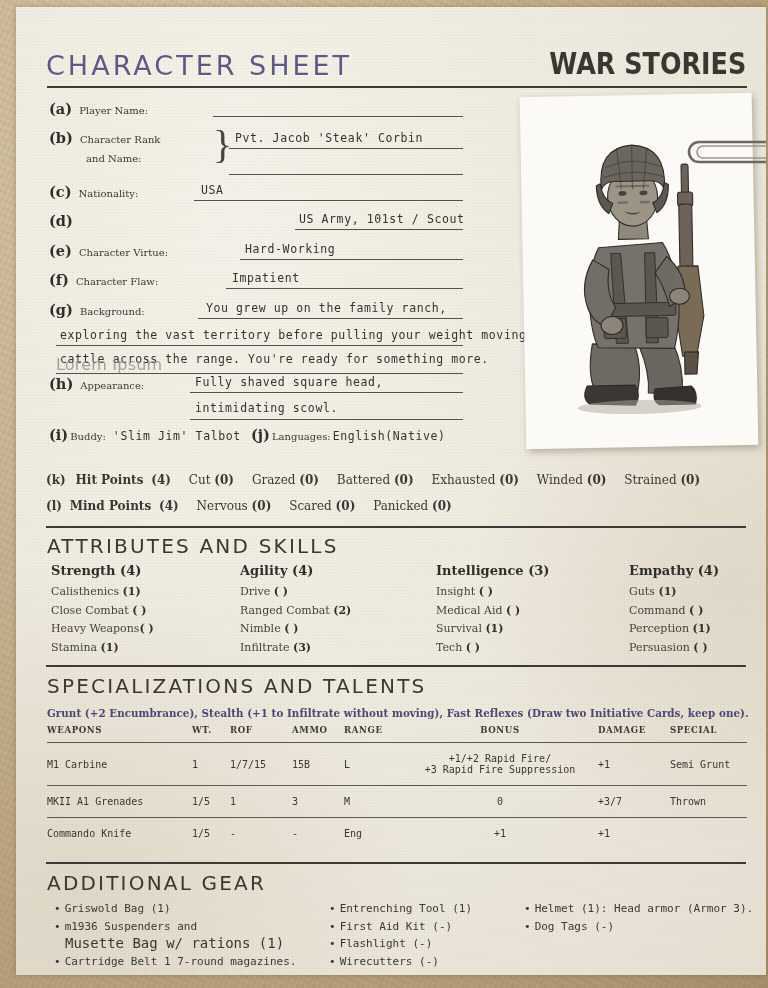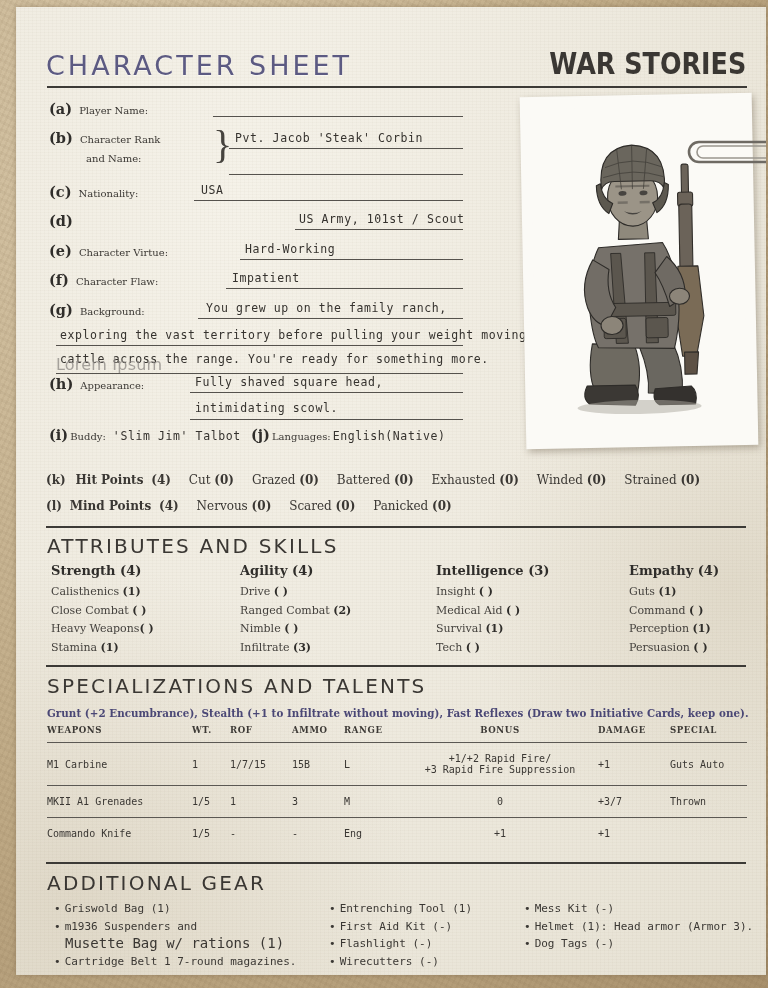--- a/index.html
+++ b/index.html
@@ -442,21 +442,21 @@
             <td>M1 Carbine</td>
             <td>1</td>
             <td>1/7/15</td>
             <td>15B</td>
             <td>L</td>
             <td class="c-center">
               <div>+1/+2 Rapid Fire/</div>
               <div>+3 Rapid Fire Suppression</div>
             </td>
             <td>+1</td>
-            <td>Guts Auto</td>
+            <td>Semi Grunt</td>
           </tr>
           <tr>
             <td>MKII A1 Grenades</td>
             <td>1/5</td>
             <td>1</td>
             <td>3</td>
             <td>M</td>
             <td class="c-center">0</td>
             <td>+3/7</td>
             <td>Thrown</td>
@@ -485,20 +485,19 @@
       </div>
 
       <div class="gear-col" style="left:313px; top:893px;">
         <div class="gear-item"><span class="b">•</span><span>Entrenching Tool (1)</span></div>
         <div class="gear-item"><span class="b">•</span><span>First Aid Kit (-)</span></div>
         <div class="gear-item"><span class="b">•</span><span>Flashlight (-)</span></div>
         <div class="gear-item"><span class="b">•</span><span>Wirecutters (-)</span></div>
       </div>
 
       <div class="gear-col" style="left:508px; top:893px;">
-        <div class="gear-item"><span class="b">•</span><span>Mess Kit (-)</span></div>
         <div class="gear-item"><span class="b">•</span><span>Helmet (1): Head armor (Armor 3).</span></div>
         <div class="gear-item"><span class="b">•</span><span>Dog Tags (-)</span></div>
       </div>
 
     </div>
   </div>
 </div>
 
 </body></html>

